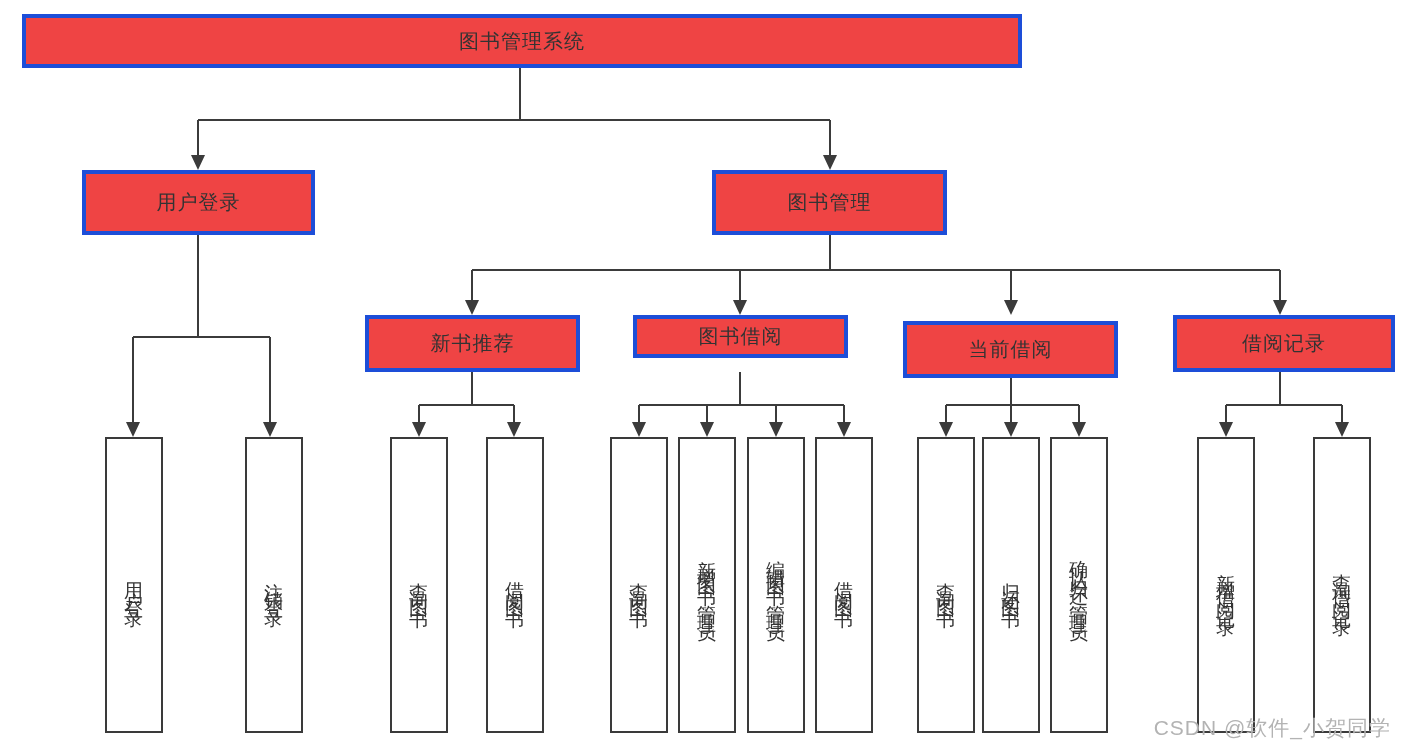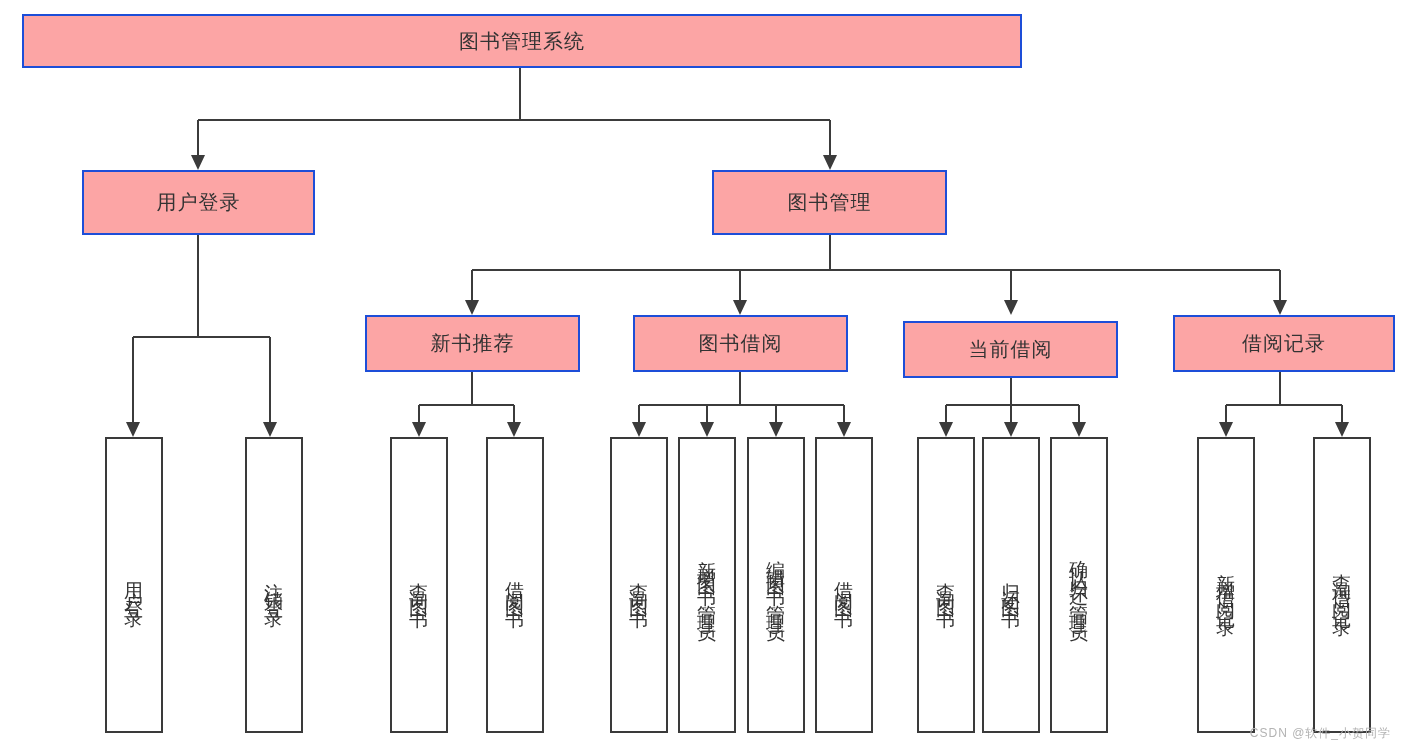--- a/index.html
+++ b/index.html
@@ -11,22 +11,22 @@
     color:#333333;
     overflow:hidden;
   }
   .connectors{
     position:absolute;left:0;top:0;width:1405px;height:747px;
     pointer-events:none;
   }
   .hnode{
     position:absolute;
     box-sizing:border-box;
-    border:2px solid #1d4ed8;
-    background:#fca5a5;
+    border:4px solid #1d4ed8;
+    background:#ef4444;
     display:flex;align-items:center;justify-content:center;
   }
   .hnode .lbl{
     font-size:20px;
     letter-spacing:1px;
     color:#333333;
     white-space:nowrap;
   }
   .vnode{
     position:absolute;
@@ -40,21 +40,21 @@
     writing-mode:vertical-rl;
     text-orientation:mixed;
     font-size:19px;
     letter-spacing:9px;
     color:#333333;
     line-height:1;
   }
   .watermark{
     position:absolute;
     right:14px;bottom:5px;
-    font-size:12px;
+    font-size:21px;
     color:#b3b3b3;
     letter-spacing:1px;
     white-space:nowrap;
   }
 </style>
 </head>
 <body>
 
 <div class="stage">
 
@@ -97,21 +97,21 @@
   <div class="hnode" style="left:82px;top:170px;width:233px;height:65px">
     <span class="lbl">用户登录</span>
   </div>
   <div class="hnode" style="left:712px;top:170px;width:235px;height:65px">
     <span class="lbl">图书管理</span>
   </div>
 
   <div class="hnode" style="left:365px;top:315px;width:215px;height:57px">
     <span class="lbl">新书推荐</span>
   </div>
-  <div class="hnode" style="left:633px;top:315px;width:215px;height:57px">
+  <div class="hnode" style="left:633px;top:315px;width:215px;height:43px">
     <span class="lbl">图书借阅</span>
   </div>
   <div class="hnode" style="left:903px;top:321px;width:215px;height:57px">
     <span class="lbl">当前借阅</span>
   </div>
   <div class="hnode" style="left:1173px;top:315px;width:222px;height:57px">
     <span class="lbl">借阅记录</span>
   </div>
 
   <div class="vnode" style="left:105px;top:437px">

